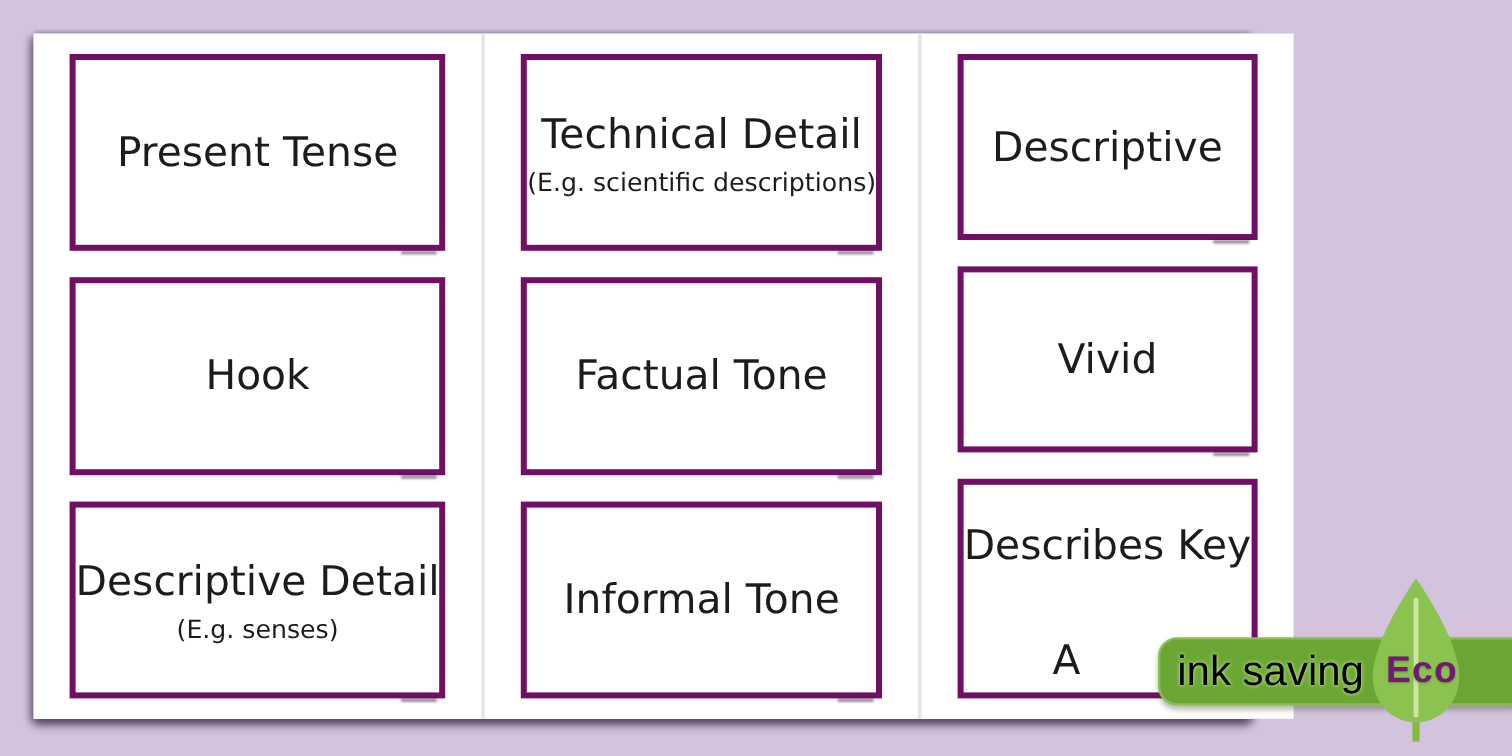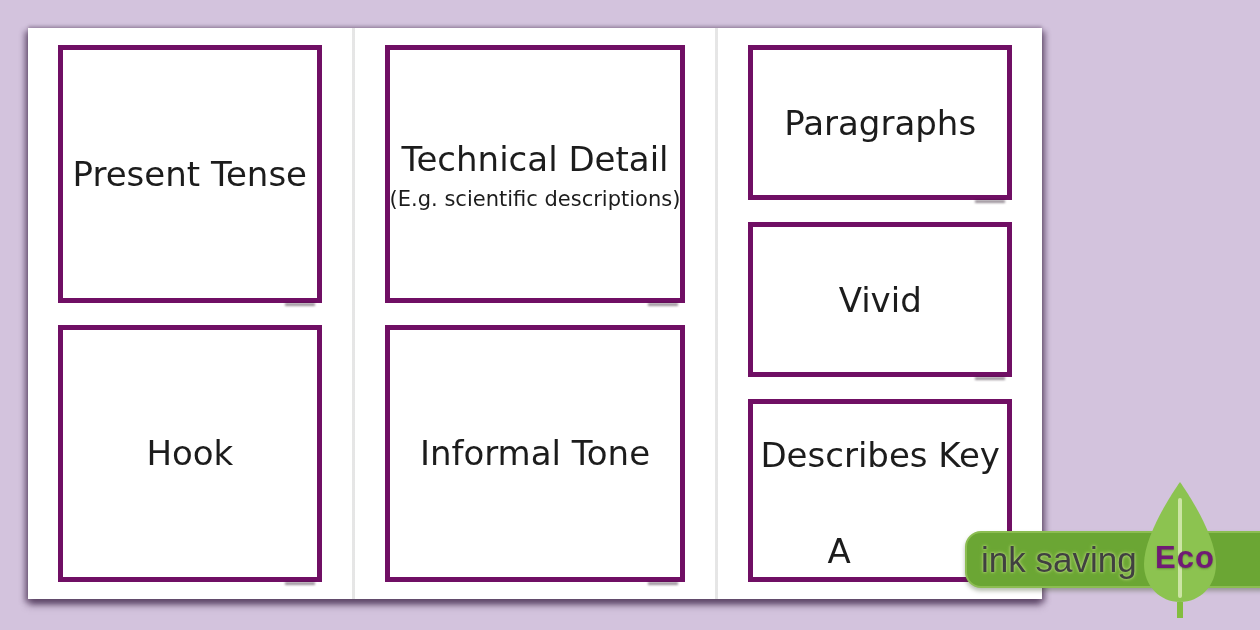--- a/index.html
+++ b/index.html
@@ -107,21 +107,21 @@
     z-index: 5;
     box-shadow: 0 3px 4px rgba(50, 70, 30, 0.35);
   }
   .eco-pill-label {
     position: absolute;
     left: 14px;
     top: 0;
     line-height: 53px;
     font-family: "Liberation Sans", sans-serif;
     font-size: 35px;
-    color: #404040;
+    color: #000000;
     text-shadow:
       0 0 2px #a9d06e,
       0 0 3px #a9d06e,
       0 0 4px #9cc75f;
     white-space: nowrap;
   }
   .eco-leaf {
     position: absolute;
     left: 1142px;
     top: 480px;
@@ -145,35 +145,42 @@
 
 <div class="board">
 
   <div class="page">
     <div class="card">
       <div class="card-title">Present Tense</div>
     </div>
     <div class="card">
       <div class="card-title">Hook</div>
     </div>
+    <div class="card">
+      <div class="card-title">Descriptive Detail</div>
+      <div class="card-subtitle">(E.g. senses)</div>
+    </div>
   </div>
 
   <div class="page">
     <div class="card">
       <div class="card-title">Technical Detail</div>
       <div class="card-subtitle">(E.g. scientific descriptions)</div>
     </div>
     <div class="card">
+      <div class="card-title">Factual Tone</div>
+    </div>
+    <div class="card">
       <div class="card-title">Informal Tone</div>
     </div>
   </div>
 
   <div class="page">
     <div class="card">
-      <div class="card-title">Paragraphs</div>
+      <div class="card-title">Descriptive</div>
     </div>
     <div class="card">
       <div class="card-title">Vivid</div>
     </div>
     <div class="card card--split">
       <div class="card-title">Describes Key</div>
       <span class="partial-letter">A</span>
     </div>
   </div>
 

